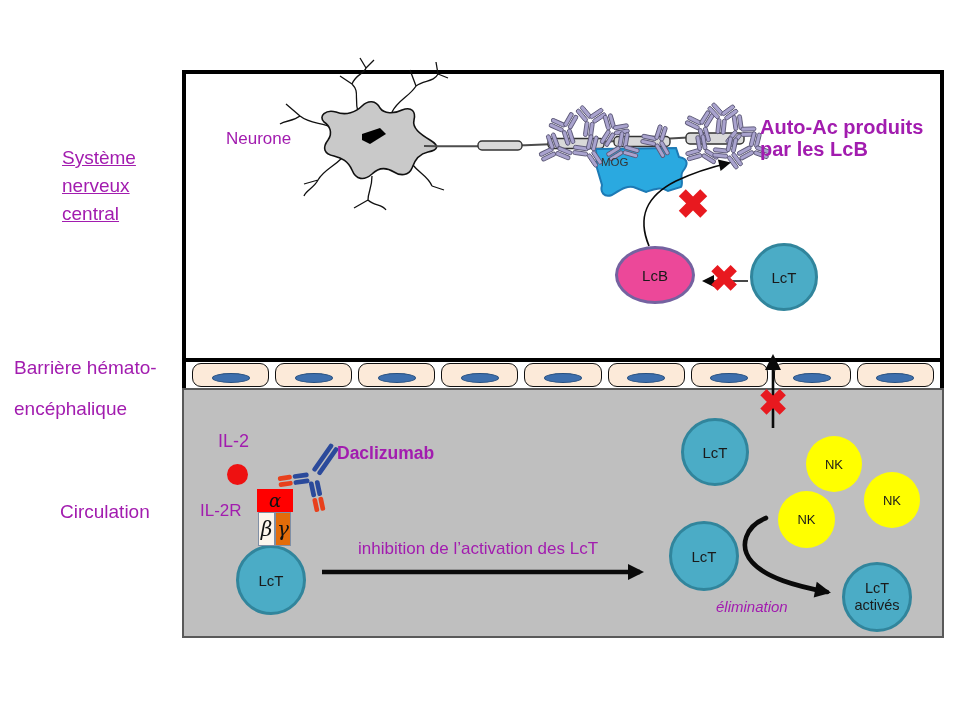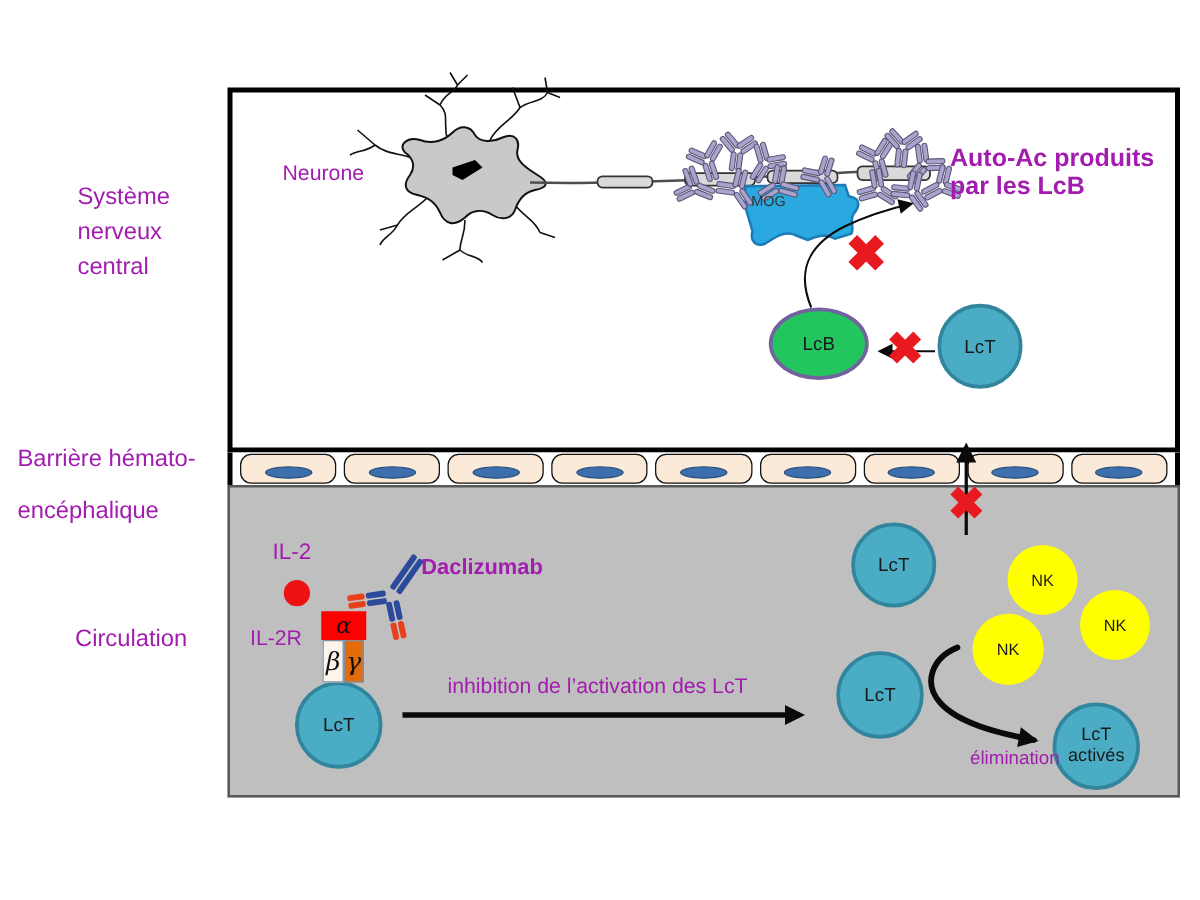--- a/index.html
+++ b/index.html
@@ -28,21 +28,21 @@
   
   .rsub{position:absolute;box-sizing:border-box;z-index:4;display:flex;align-items:center;justify-content:center;
         font-family:"DejaVu Serif",serif;font-style:italic;color:#111;}
   #il2-dot{position:absolute;width:21px;height:21px;border-radius:50%;background:#ee1111;z-index:4;}
 </style>
 </head>
 <body>
 
 <div id="stage">
 
-  <div class="txt ml" style="left:62px;top:144px;font-size:19px;line-height:28px;">Système
+  <div class="txt ml" style="left:62px;top:144px;font-size:19px;line-height:28px;text-decoration:underline;">Système
 nerveux
 central</div>
   <div class="txt ml" style="left:14px;top:347px;font-size:19px;line-height:41px;">Barrière hémato-
 encéphalique</div>
   <div class="txt" style="left:60px;top:501px;font-size:19px;">Circulation</div>
 
   <div class="abs" id="cns-box"></div>
   <div class="abs" id="barrier-strip">
     <div class="bcell">
         <div class="nucleus"></div>
@@ -157,21 +157,21 @@
         <rect x="-5.4" y="-20" width="4.7" height="16" rx="2"></rect>
         <rect x="0.7" y="-20" width="4.7" height="16" rx="2"></rect>
         <g fill="#e8401c">
           <rect x="-5.4" y="-35" width="4.7" height="14" rx="2"></rect>
           <rect x="0.7" y="-35" width="4.7" height="14" rx="2"></rect>
         </g>
       </g>
     </g>
   </svg>
 
-  <div class="cell lcb" style="left: 615px; top: 246px; width: 80px; height: 58px; background-color: #22c55e; border-color: rgb(116, 98, 160);">
+  <div class="cell lcb" style="left: 615px; top: 246px; width: 80px; height: 58px; background-color: #ec4899; border-color: rgb(116, 98, 160);">
     <span>LcB</span>
   </div>
   <div class="cell lct" style="left: 750px; top: 243px; width: 68px; height: 68px; background-color: rgb(75, 172, 198); border-color: rgb(49, 133, 156);">
     <span>LcT</span>
   </div>
   <div class="cell lct" style="left: 681px; top: 418px; width: 68px; height: 68px; background-color: rgb(75, 172, 198); border-color: rgb(49, 133, 156);">
     <span>LcT</span>
   </div>
   <div class="cell lct" style="left: 236px; top: 545px; width: 70px; height: 70px; background-color: rgb(75, 172, 198); border-color: rgb(49, 133, 156);">
     <span>LcT</span>
@@ -210,15 +210,15 @@
 
   <div class="txt" style="left:226px;top:129px;font-size:17px;">Neurone</div>
   <div class="txt" style="left:601px;top:156px;font-size:11.5px;color:#333;">MOG</div>
   <div class="txt ml" style="left:760px;top:116px;font-size:20px;line-height:22px;font-weight:bold;">Auto-Ac produits
 par les LcB</div>
 
   <div class="txt" style="left:218px;top:431px;font-size:18px;">IL-2</div>
   <div class="txt" style="left:337px;top:443px;font-size:17.5px;font-weight:bold;">Daclizumab</div>
   <div class="txt" style="left:200px;top:501px;font-size:17px;">IL-2R</div>
   <div class="txt" style="left:358px;top:539px;font-size:17px;">inhibition de l’activation des LcT</div>
-  <div class="txt" style="left:776px;top:598px;font-size:15px;">élimination</div>
+  <div class="txt" style="left:716px;top:598px;font-size:15px;font-style:italic;">élimination</div>
 
 </div>
 
 </body></html>

